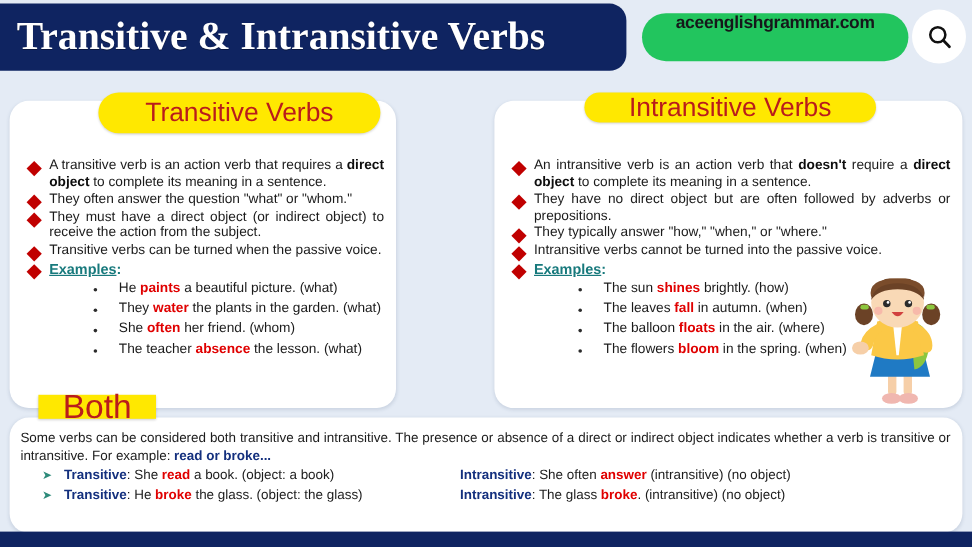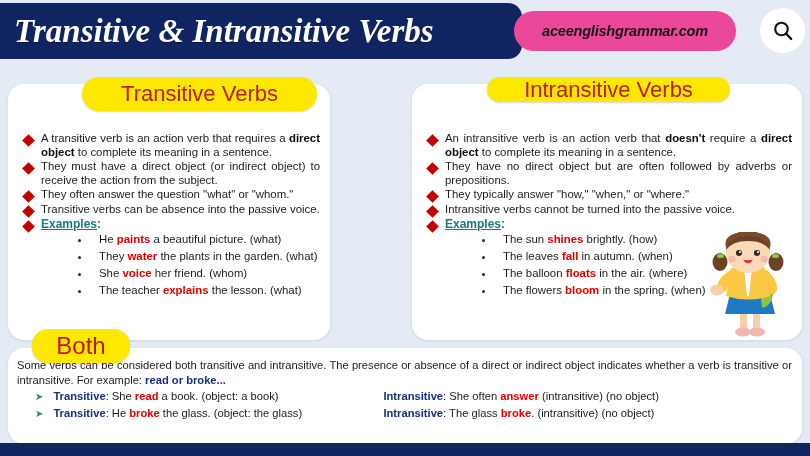--- a/index.html
+++ b/index.html
@@ -5,34 +5,34 @@
   html,body{margin:0;padding:0;}
   body{
     width:810px;height:456px;overflow:hidden;
     background:#e4ebf5;
     font-family:"Liberation Sans", sans-serif;
     position:relative;
   }
   #page{position:absolute;inset:0;width:810px;height:456px;background:#e4ebf5;}
 
   
-  .header{position:absolute;left:0;top:0;width:694px;height:62px;font-style:italic;}
+  .header{position:absolute;left:0;top:0;width:694px;height:62px;}
   .title-bar{
     position:absolute;left:-14px;top:3px;width:536px;height:56px;
     background:#0f2461;border-radius:14px;
     display:flex;align-items:center;
   }
   .title-text{
     color:#ffffff;font-family:"Liberation Serif", serif;font-weight:bold;
     font-size:33px;letter-spacing:0px;margin-left:28px;white-space:nowrap;
     text-shadow:0 1px 0 rgba(0,0,0,.35);
   }
   .url-pill{
-    position:absolute;left:514px;top:11px;height:40px;width:222px;
-    background:#ec4899;border-radius:22px;display:flex;align-items:center;justify-content:center;
+    position:absolute;left:535px;top:11px;height:40px;width:222px;
+    background:#22c55e;border-radius:22px;display:flex;align-items:flex-start;justify-content:center;
   }
   .url-pill span{font-size:14.5px;font-weight:bold;color:#16171a;letter-spacing:-.2px;}
   .search-circle{
     position:absolute;left:760px;top:8px;width:45px;height:45px;border-radius:50%;
     background:#ffffff;display:flex;align-items:center;justify-content:center;
   }
   .search-circle svg{display:block;}
 
   
   .card{
@@ -44,21 +44,21 @@
   #card-both{left:8px;top:348px;width:794px;height:96px;}
 
   .badge{
     position:absolute;background:#ffe800;border-radius:20px;
     display:flex;align-items:center;justify-content:center;
     box-shadow:0 1px 2px rgba(0,0,0,.18);
     color:#b91c1c;font-weight:normal;font-size:22px;white-space:nowrap;
   }
   #badge-transitive{left:82px;top:77px;width:235px;height:34px;}
   #badge-intransitive{left:487px;top:77px;width:243px;height:25px;}
-  #badge-both{left:32px;top:329px;width:98px;height:34px;border-radius:16px;font-size:24px;}
+  #badge-both{left:32px;top:329px;width:98px;height:20px;border-radius:0;font-size:28px;}
 
   
   .bullets{position:absolute;left:14px;top:48px;right:10px;}
   .bullet-row{display:flex;align-items:flex-start;margin-bottom:1px;}
   .diamond{
     width:9px;height:9px;background:#c00000;flex:0 0 auto;
     transform:rotate(45deg);margin:4px 8px 0 2px;
   }
   .bullet-text{
     font-size:11.4px;line-height:13.6px;color:#1b1b1b;text-align:justify;
@@ -123,50 +123,50 @@
   </div>
 
   <div class="card" id="card-left">
     <div class="bullets">
       <div class="bullet-row">
         <span class="diamond"></span>
         <span class="bullet-text">A transitive verb is an action verb that requires a <b>direct object</b> to complete its meaning in a sentence.</span>
       </div>
       <div class="bullet-row">
         <span class="diamond"></span>
+        <span class="bullet-text">They often answer the question "what" or "whom."</span>
+      </div>
+      <div class="bullet-row">
+        <span class="diamond"></span>
         <span class="bullet-text">They must have a direct object (or indirect object) to receive the action from the subject.</span>
       </div>
       <div class="bullet-row">
         <span class="diamond"></span>
-        <span class="bullet-text">They often answer the question "what" or "whom."</span>
-      </div>
-      <div class="bullet-row">
-        <span class="diamond"></span>
-        <span class="bullet-text">Transitive verbs can be absence into the passive voice.</span>
+        <span class="bullet-text">Transitive verbs can be turned when the passive voice.</span>
       </div>
       <div class="bullet-row">
         <span class="diamond"></span>
         <span class="bullet-text"><span class="examples-label">Examples</span><span class="examples-colon">:</span></span>
       </div>
       <div class="examples-list">
         <div class="ex-row">
           <span class="ex-dot"></span>
           <span class="ex-text">He <span class="v">paints</span> a beautiful picture. (what)</span>
         </div>
         <div class="ex-row">
           <span class="ex-dot"></span>
           <span class="ex-text">They <span class="v">water</span> the plants in the garden. (what)</span>
         </div>
         <div class="ex-row">
           <span class="ex-dot"></span>
-          <span class="ex-text">She <span class="v">voice</span> her friend. (whom)</span>
-        </div>
-        <div class="ex-row">
-          <span class="ex-dot"></span>
-          <span class="ex-text">The teacher <span class="v">explains</span> the lesson. (what)</span>
+          <span class="ex-text">She <span class="v">often</span> her friend. (whom)</span>
+        </div>
+        <div class="ex-row">
+          <span class="ex-dot"></span>
+          <span class="ex-text">The teacher <span class="v">absence</span> the lesson. (what)</span>
         </div>
       </div>
     </div>
   </div>
 
   <div class="card" id="card-right">
     <div class="bullets">
       <div class="bullet-row">
         <span class="diamond"></span>
         <span class="bullet-text">An intransitive verb is an action verb that <b>doesn't</b> require a <b>direct object</b> to complete its meaning in a sentence.</span>

